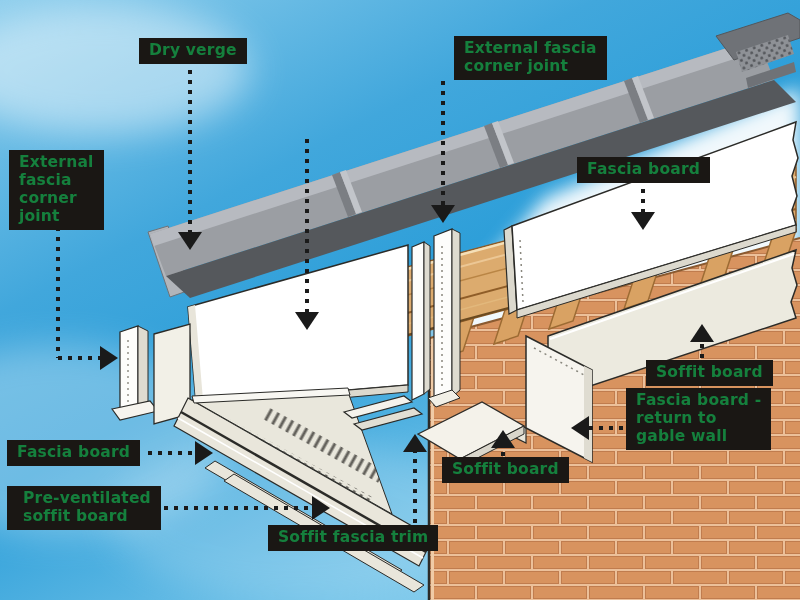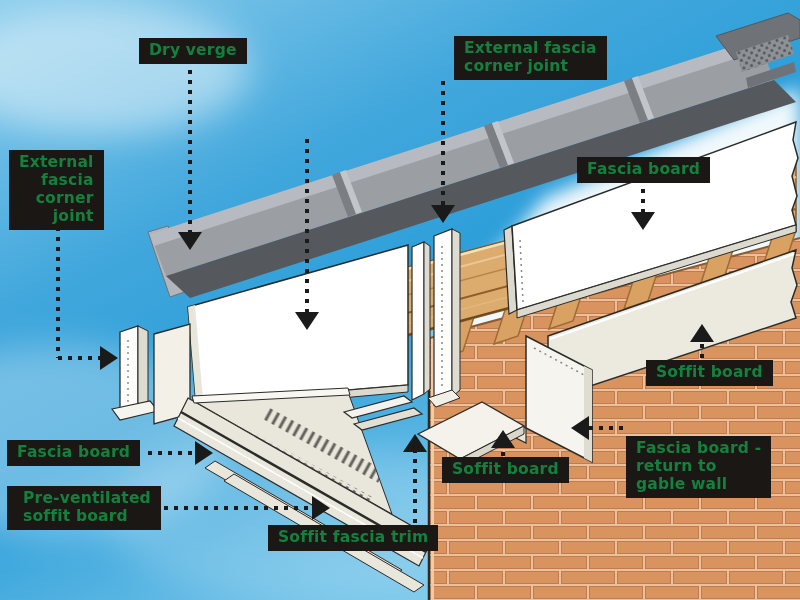--- a/index.html
+++ b/index.html
@@ -226,27 +226,27 @@
       <line x1="702" y1="358" x2="702" y2="342"></line>
       <polygon points="690,342 714,342 702,324" stroke="none"></polygon>
     </g>
   </g>
 </svg>
 
 <div class="lbl" style="left:139px;top:38px;">Dry verge</div>
 <div class="lbl" style="left:414px;top:36px;margin-left:40px;">External fascia
 corner joint</div>
 <div class="lbl" style="left:577px;top:157px;">Fascia board</div>
-<div class="lbl" style="left:9px;top:150px;text-align:right;">External
+<div class="lbl" style="left:9px;top:150px;">External
 fascia
 corner
 joint</div>
 <div class="lbl" style="left:7px;top:440px;">Fascia board</div>
 <div class="lbl" style="left:7px;top:486px;padding-left:16px;">Pre-ventilated
 soffit board</div>
 <div class="lbl" style="left:268px;top:525px;">Soffit fascia trim</div>
 <div class="lbl" style="left:442px;top:457px;">Soffit board</div>
-<div class="lbl" style="left:626px;top:388px;margin-top:48px;">Fascia board -
+<div class="lbl" style="left:626px;top:388px;">Fascia board -
 return to
 gable wall</div>
 <div class="lbl" style="left:646px;top:360px;">Soffit board</div>
 
 </div>
 
 </body></html>

